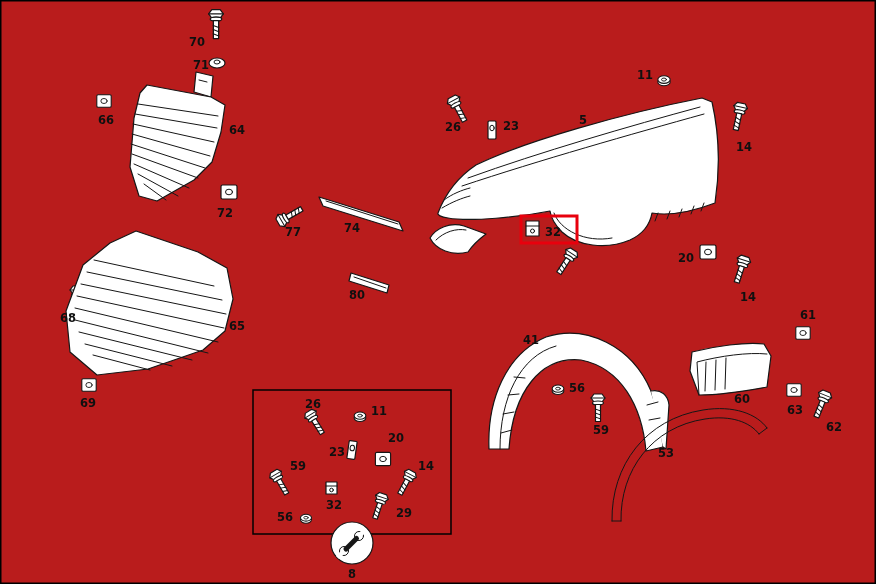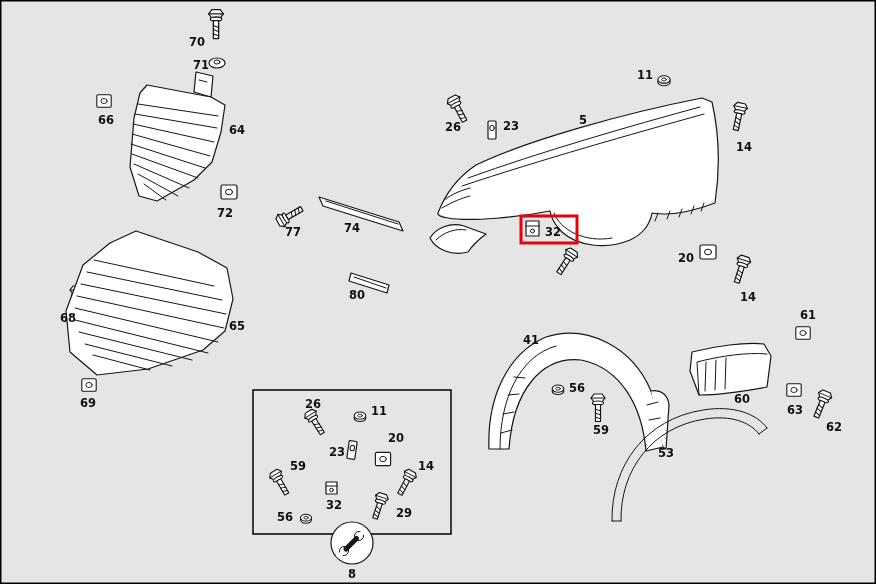--- a/index.html
+++ b/index.html
@@ -1,16 +1,16 @@
 <!DOCTYPE html>
 <html><head>
 <meta charset="utf-8">
 <style>
   html,body{margin:0;padding:0;background:#ffffff;}
-  #screen{position:relative;width:876px;height:584px;background:#e5e5e5;overflow:hidden;}
+  #screen{position:relative;width:876px;height:584px;background:#b91c1c;overflow:hidden;}
   svg{display:block;}
   .ln{fill:#ffffff;stroke:#161616;stroke-width:1.2;stroke-linejoin:round;stroke-linecap:round;}
   .nf{fill:none;stroke:#161616;stroke-width:1;stroke-linejoin:round;stroke-linecap:round;}
   .callout{font-family:"DejaVu Sans",sans-serif;font-size:11.5px;font-weight:bold;fill:#101010;text-anchor:middle;cursor:pointer;}
   .frame{fill:none;stroke:#000000;stroke-width:1.5;}
 </style>
 </head>
 <body>
 
 <div id="screen">

